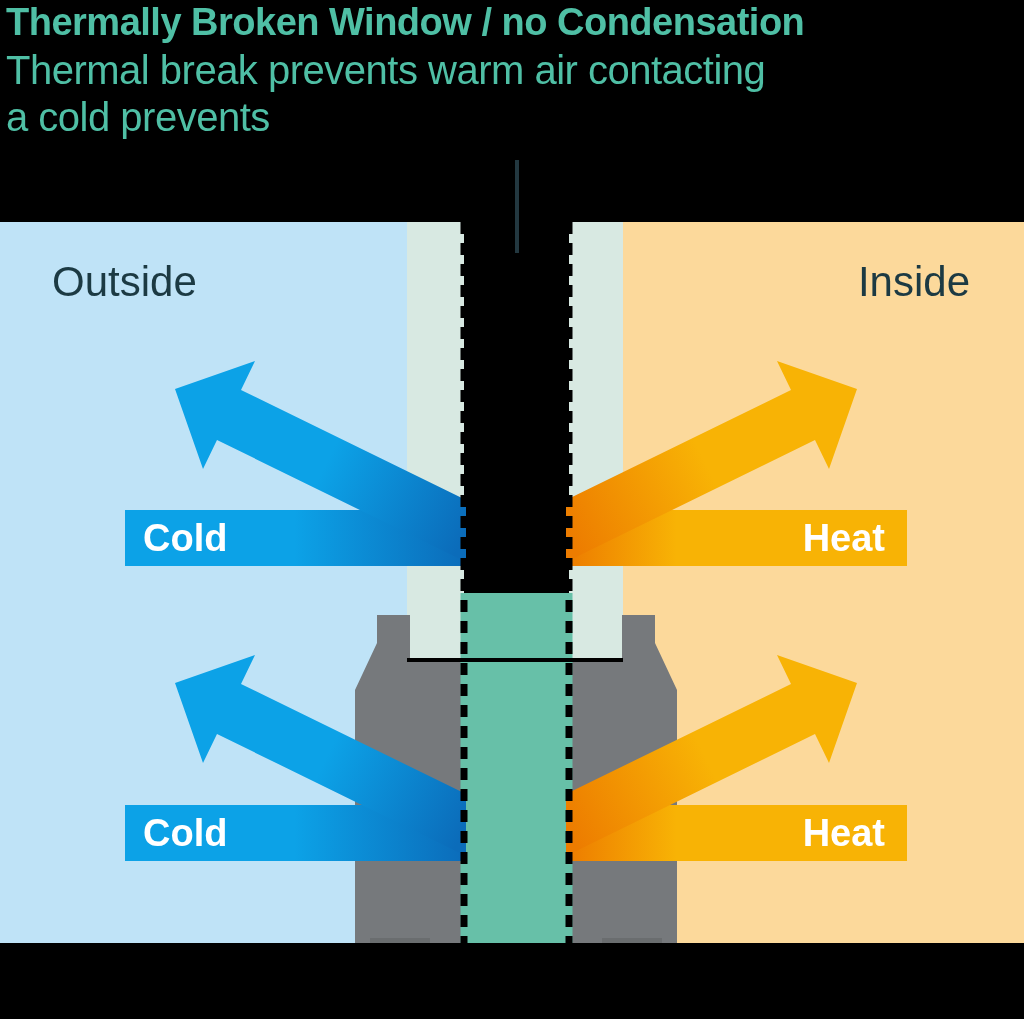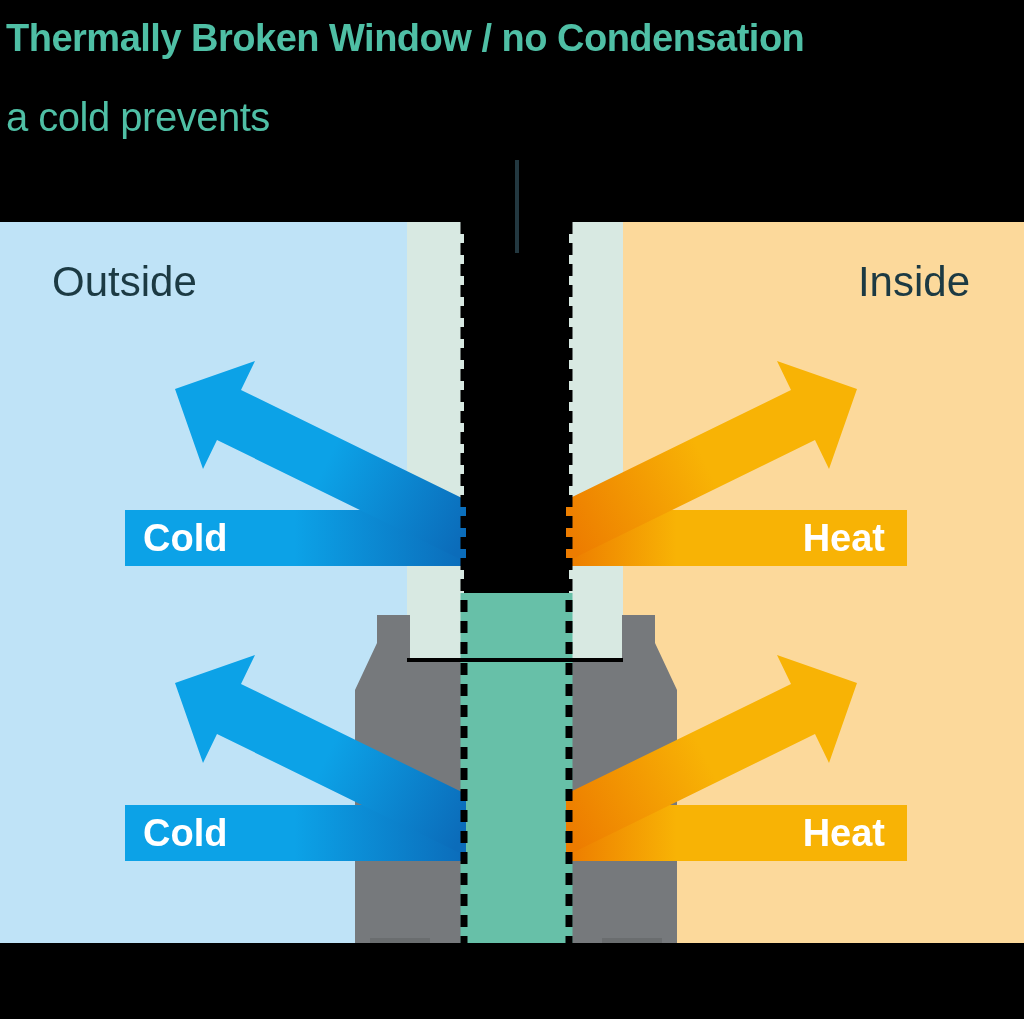--- a/index.html
+++ b/index.html
@@ -16,21 +16,21 @@
     width: 1024px;
     height: 1019px;
   }
   .stage > svg {
     position: absolute;
     left: 0; top: 0;
   }
   .txt { position: absolute; white-space: nowrap; }
 
   .title-line1 {
-    left: 6px; top: 17px;
+    left: 6px; top: 1px;
     font-size: 38px; font-weight: bold;
     letter-spacing: -0.5px;
     color: var(--title_text);
   }
   .title-line2 {
     left: 6px; top: 48px;
     font-size: 40px; font-weight: normal;
     letter-spacing: -0.5px;
     color: var(--title_text);
   }
@@ -122,20 +122,21 @@
     <polygon points="566,500 791,390 777,361 857,389 829,469 815,440 566,562" fill="url(#shaftHeatTopGrad)"></polygon>
     <polygon points="566,794 791,684 777,655 857,683 829,763 815,734 566,856" fill="url(#shaftHeatBottomGrad)"></polygon>
 
     <line x1="464" y1="222" x2="464" y2="943" stroke-width="7" stroke-dasharray="12 9" stroke="#000000"></line>
     <line x1="569" y1="222" x2="569" y2="943" stroke-width="7" stroke-dasharray="12 9" stroke="#000000"></line>
 
     <rect x="515" y="160" width="4" height="93" fill="#233840"></rect>
   </svg>
 
   <div class="txt title-line1">Thermally Broken Window / no Condensation</div>
+  <div class="txt title-line2">Thermal break prevents warm air contacting</div>
   <div class="txt title-line3">a cold prevents</div>
 
   <div class="txt outside-label">Outside</div>
   <div class="txt inside-label">Inside</div>
 
   <div class="txt bar-label cold-top-label">Cold</div>
   <div class="txt bar-label heat-top-label">Heat</div>
   <div class="txt bar-label cold-bottom-label">Cold</div>
   <div class="txt bar-label heat-bottom-label">Heat</div>
 

